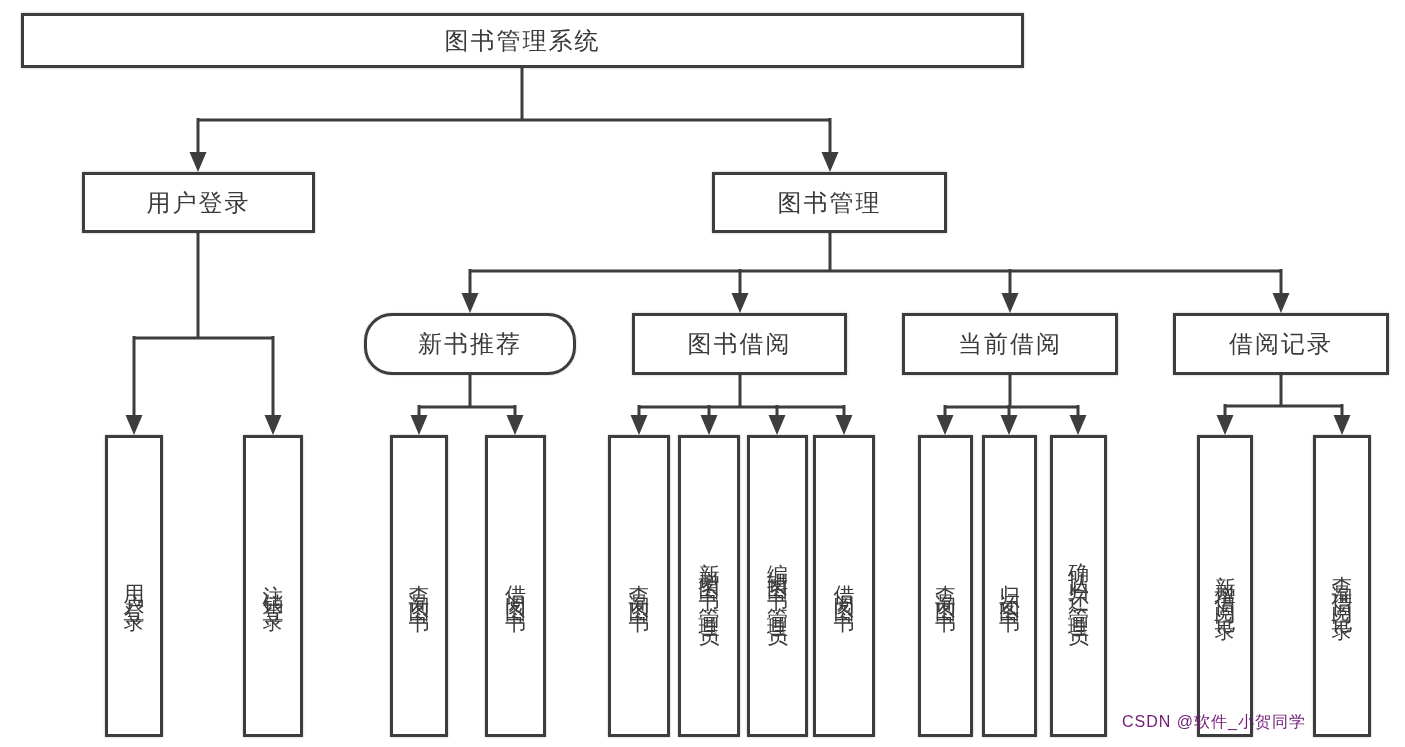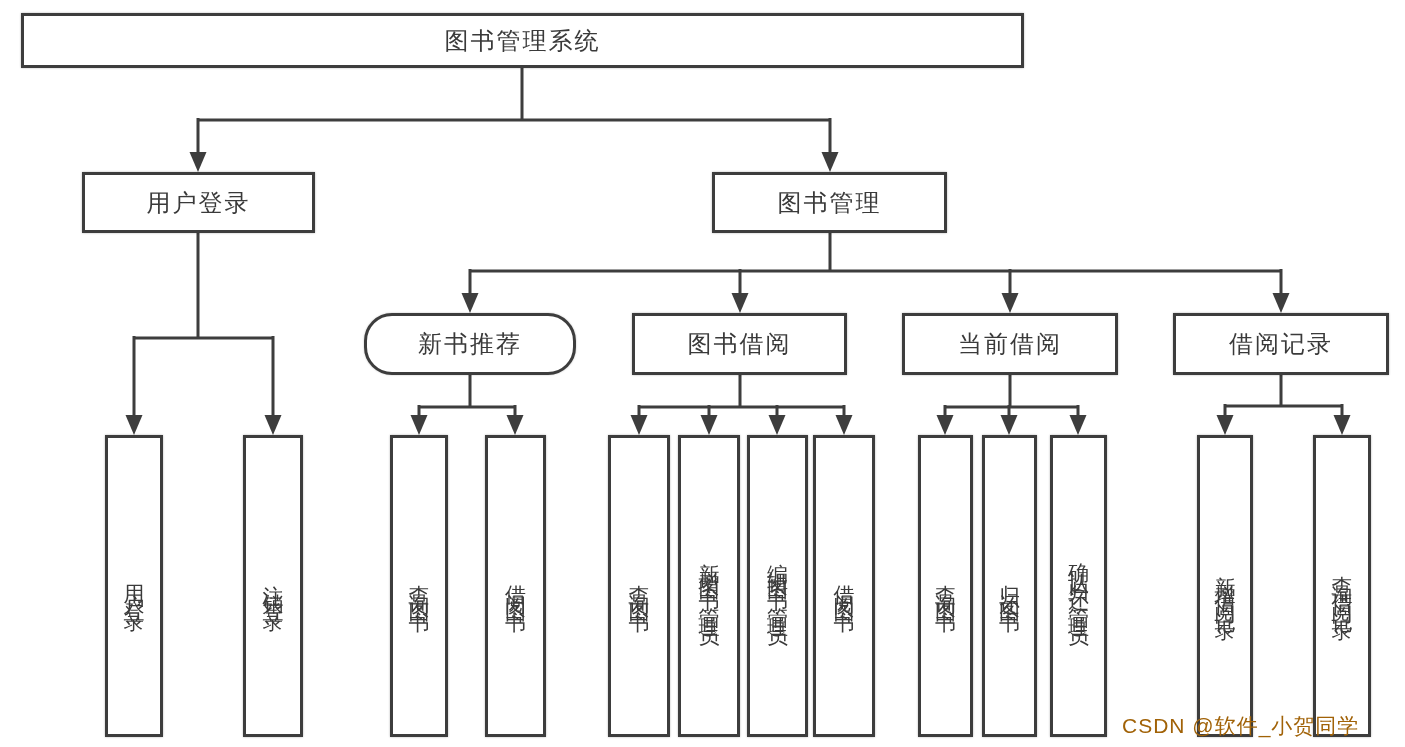--- a/index.html
+++ b/index.html
@@ -13,21 +13,21 @@
     font-size:24px;letter-spacing:2px;color:#3a3a3a;
     box-shadow:0 0 2px rgba(0,0,0,0.28);
   }
   .vnode{
     font-size:21px;letter-spacing:9px;
     writing-mode:vertical-rl;text-orientation:mixed;
     padding:6px 0;
   }
   .watermark{
     position:absolute;left:1122px;top:712px;z-index:3;
-    font-size:21px;letter-spacing:1px;color:#a16207;white-space:nowrap;
+    font-size:16px;letter-spacing:1px;color:#701a75;white-space:nowrap;
   }
 </style>
 </head>
 <body>
 
 <div class="stage">
 
   <svg class="wires" width="1405" height="747" viewBox="0 0 1405 747">
     <g stroke="#3d3d3d" stroke-width="3" fill="none">
 

